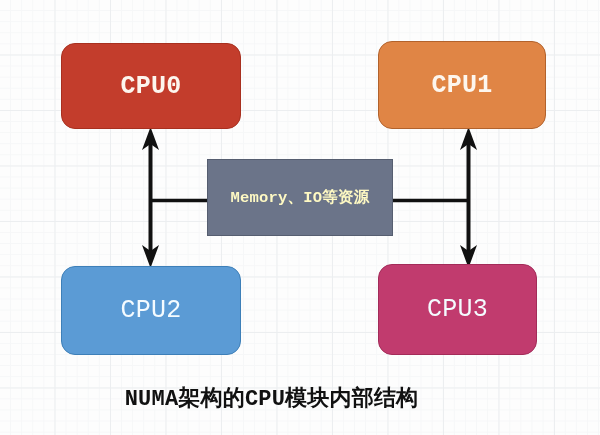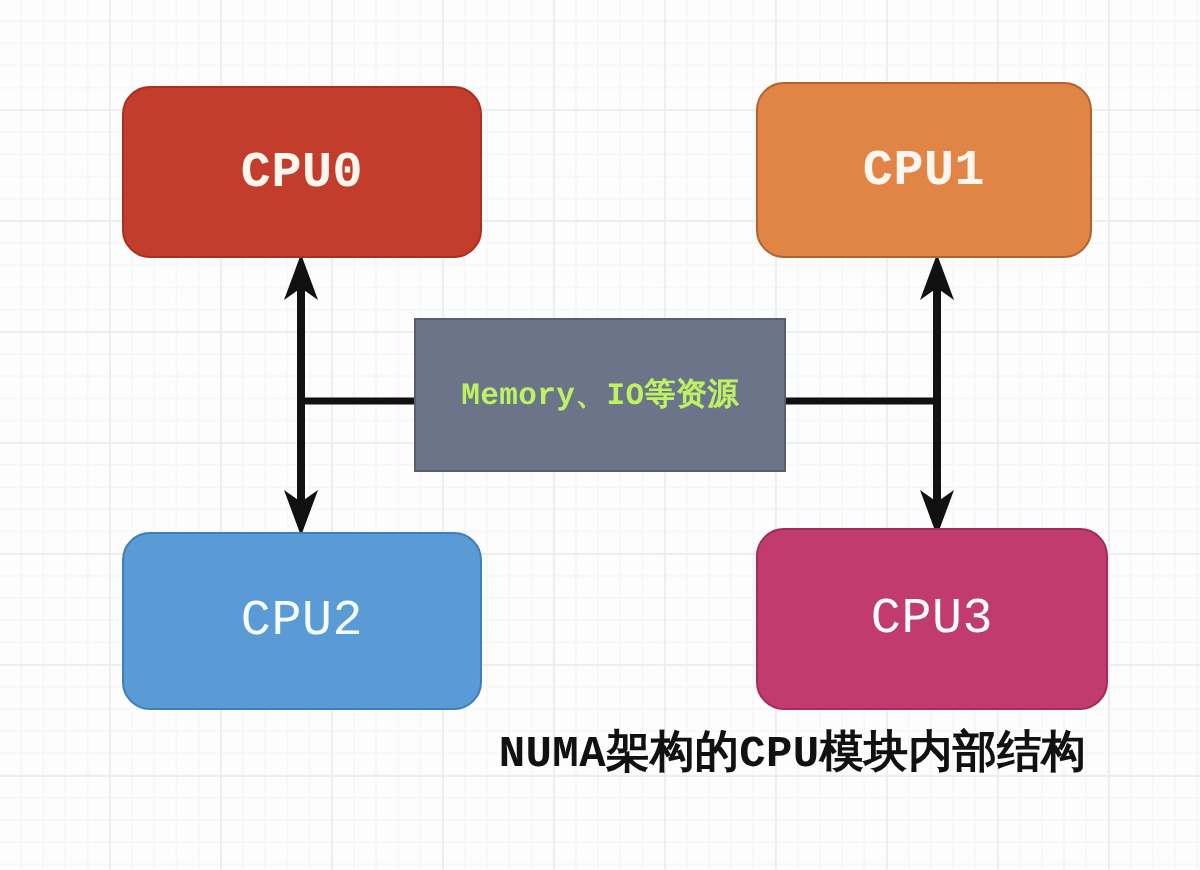--- a/index.html
+++ b/index.html
@@ -49,53 +49,53 @@
     left: 378px; top: 41px; width: 168px; height: 88px;
     background: #e08545;
     border: 1.5px solid #b2622c;
   }
   #cpu2 {
     left: 61px; top: 266px; width: 180px; height: 89px;
     background: #5b9bd5;
     border: 1.5px solid #3d7fb8;
   }
   #cpu3 {
-    left: 378px; top: 264px; width: 176px; height: 91px;
+    left: 378px; top: 264px; width: 159px; height: 91px;
     background: #c13b6e;
     border: 1.5px solid #a32b59;
   }
   #memory {
     position: absolute;
     left: 207px; top: 159px; width: 186px; height: 77px;
     box-sizing: border-box;
     background: #6b7489;
     border: 1.5px solid #565e70;
     display: flex;
     align-items: center;
     justify-content: center;
   }
   #memory .mem-label {
-    color: #bef264;
+    color: #fef9c3;
     font-size: 15.5px;
     font-weight: bold;
     letter-spacing: 0.2px;
     white-space: nowrap;
   }
   #connectors {
     position: absolute;
     left: 0; top: 0;
     width: 600px; height: 435px;
     pointer-events: none;
   }
   #caption {
     position: absolute;
     left: 0;
-    top: 361px;
+    top: 383px;
     width: 543px;
-    text-align: right;
+    text-align: center;
     color: #111111;
     font-size: 22px;
     font-weight: bold;
     letter-spacing: 0.2px;
   }
 </style>
 </head>
 <body>
 
 <div id="canvas">

